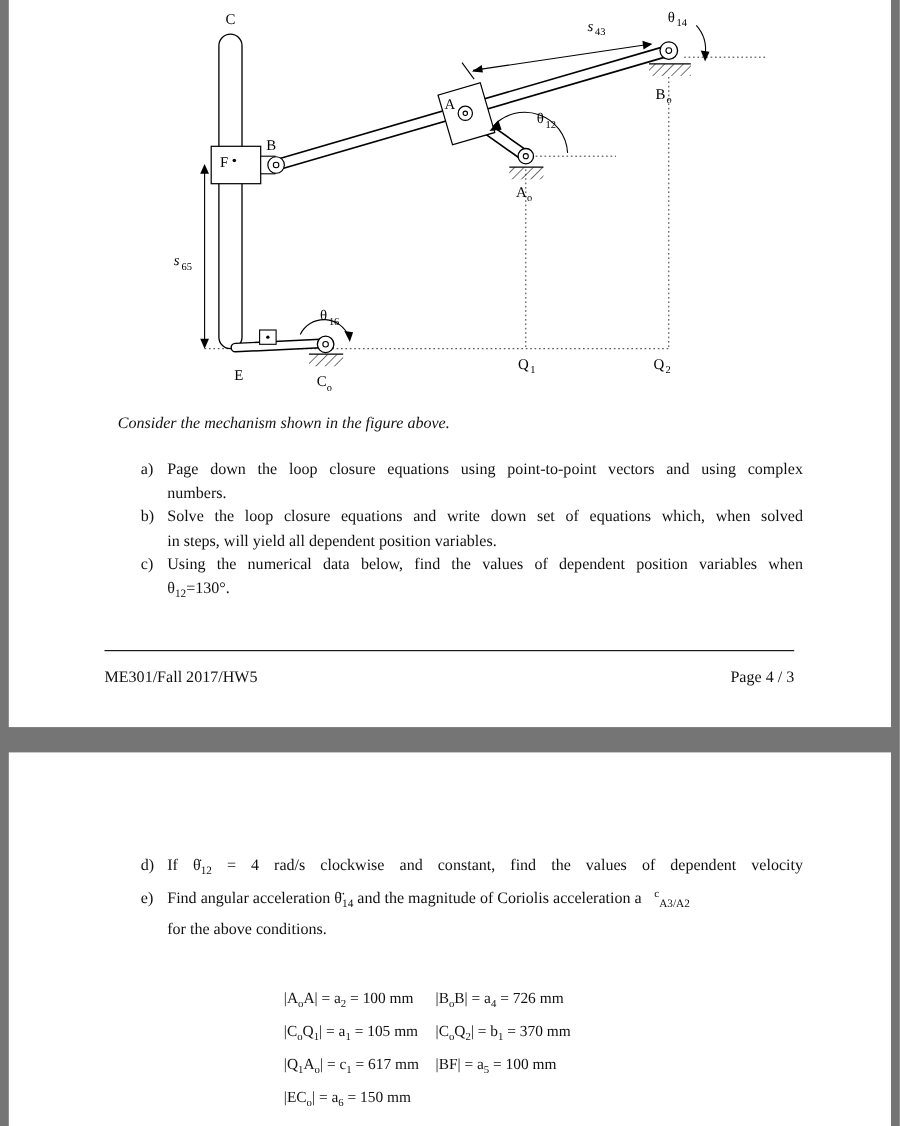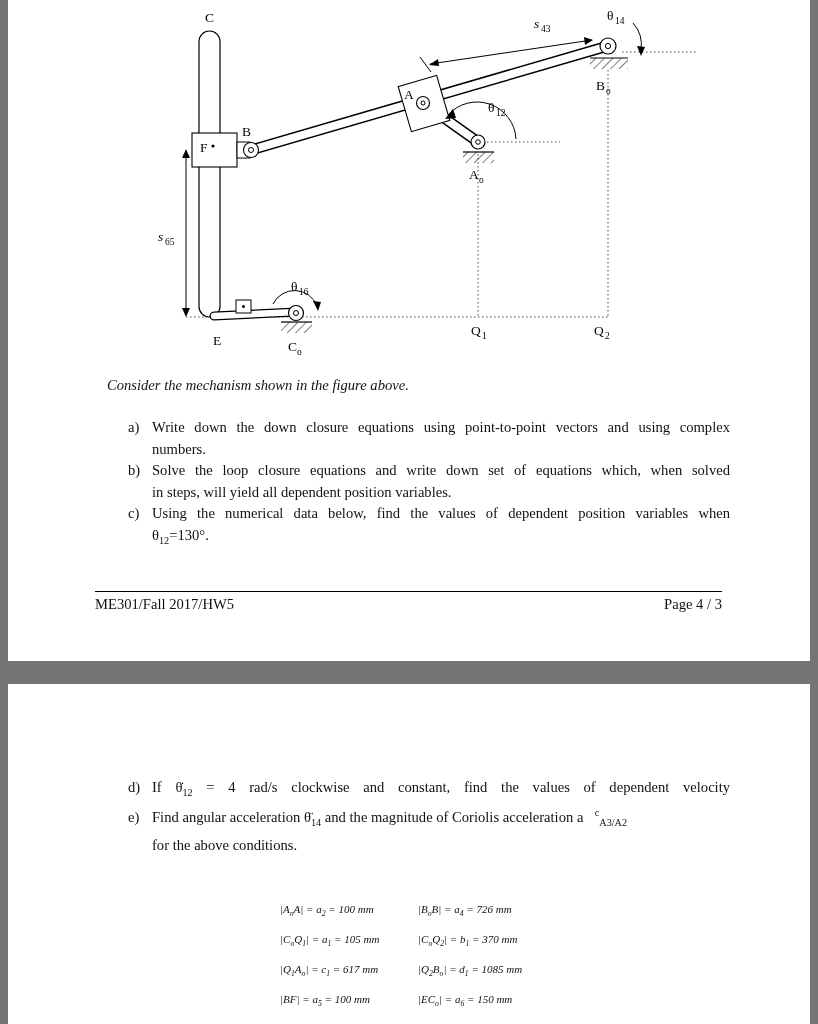--- a/index.html
+++ b/index.html
@@ -20,28 +20,28 @@
   .intro{position:absolute;left:99px;top:377px;font-size:14.6px;font-style:italic;}
   .items{position:absolute;left:120px;top:417px;width:602px;font-size:14.6px;line-height:21.5px;}
   .item{display:flex;margin:0 0 0 0;}
   .letter{width:24px;flex:0 0 24px;}
   .itext{width:578px;}
   .line{width:578px;}
   .line.full{text-align:justify;text-align-last:justify;}
   sub,sup{font-size:70%;line-height:0;}
   .footer{position:absolute;left:87px;top:591px;width:627px;}
   .footer-rule{border-top:1.3px solid #000;width:627px;height:0;}
-  .footer-text{display:flex;justify-content:space-between;font-size:14.6px;margin-top:4px;}
+  .footer-text{display:flex;justify-content:space-between;font-size:14.6px;margin-top:16px;}
   #p2-items{position:absolute;left:120px;top:92px;width:602px;font-size:14.6px;line-height:22px;}
   #p2-items .item{margin-bottom:8px;}
   .eline2{margin-top:6px;}
   .equations{
-    position:absolute;left:272px;top:210px;
+    position:absolute;left:250px;top:210px;
     display:grid;grid-template-columns:138px auto;
-    font-size:11px;font-style:italic;line-height:30px;
+    font-size:14px;line-height:30px;
   }
 </style>
 </head>
 <body>
 
 <div class="page" id="page1">
 
   <svg id="figure-svg" width="802" height="365" viewBox="8 0 802 365" xmlns="http://www.w3.org/2000/svg">
     <defs>
       <pattern id="hatch" width="6" height="6" patternUnits="userSpaceOnUse" patternTransform="rotate(45)">
@@ -182,21 +182,21 @@
       <text class="sublbl" x="299" y="295">16</text>
     </g>
   </svg>
 
   <div class="intro">Consider the mechanism shown in the figure above.</div>
 
   <div class="items">
     <div class="item">
       <span class="letter">a)</span>
       <div class="itext">
-        <div class="line full">Write down the down closure equations using point-to-point vectors and using complex</div>
+        <div class="line full">Page down the loop closure equations using point-to-point vectors and using complex</div>
         <div class="line">numbers.</div>
       </div>
     </div>
     <div class="item">
       <span class="letter">b)</span>
       <div class="itext">
         <div class="line full">Solve the loop closure equations and write down set of equations which, when solved</div>
         <div class="line">in steps, will yield all dependent position variables.</div>
       </div>
     </div>
@@ -236,18 +236,17 @@
       </div>
     </div>
   </div>
 
   <div class="equations">
     <span>|A<sub>o</sub>A| = a<sub>2</sub> = 100 mm</span>
     <span>|B<sub>o</sub>B| = a<sub>4</sub> = 726 mm</span>
     <span>|C<sub>o</sub>Q<sub>1</sub>| = a<sub>1</sub> = 105 mm</span>
     <span>|C<sub>o</sub>Q<sub>2</sub>| = b<sub>1</sub> = 370 mm</span>
     <span>|Q<sub>1</sub>A<sub>o</sub>| = c<sub>1</sub> = 617 mm</span>
-    <span>|Q<sub>2</sub>B<sub>o</sub>| = d<sub>1</sub> = 1085 mm</span>
     <span>|BF| = a<sub>5</sub> = 100 mm</span>
     <span>|EC<sub>o</sub>| = a<sub>6</sub> = 150 mm</span>
   </div>
 
 </div>
 
 </body></html>

